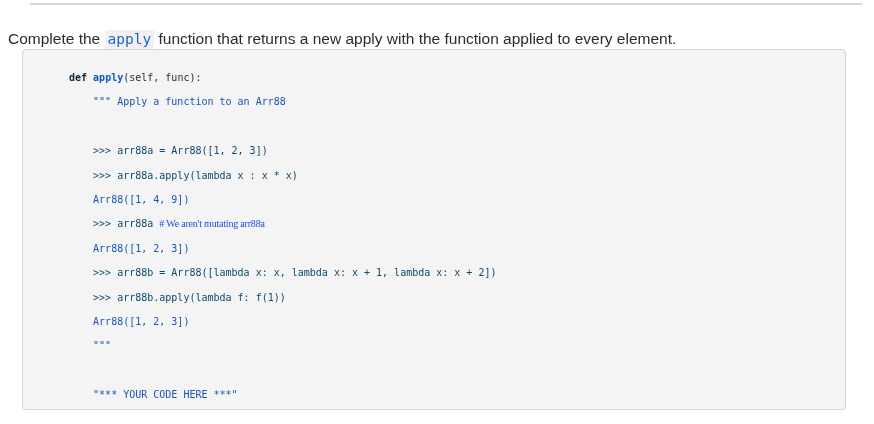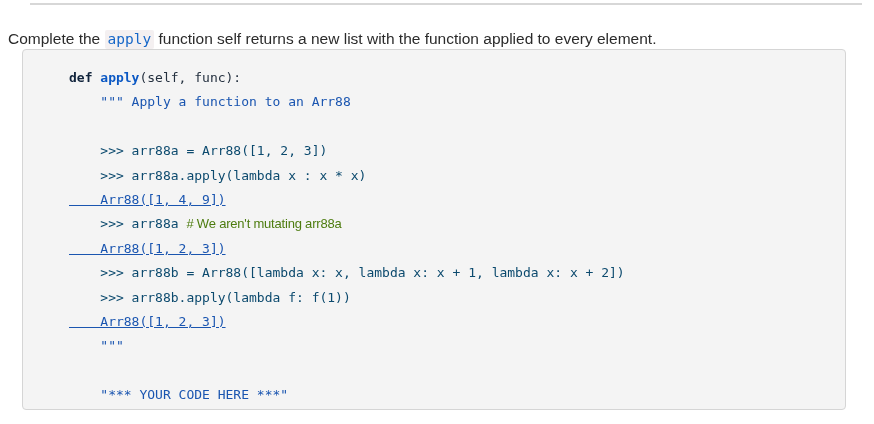--- a/index.html
+++ b/index.html
@@ -55,21 +55,21 @@
     height: 361px;
     box-sizing: border-box;
     background: #f4f4f4;
     border: 1px solid #d5d5d5;
     border-radius: 4px;
     overflow: hidden;
   }
   .code-inner {
     padding: 16px 0 0 0;
     font-family: "DejaVu Sans Mono", "Liberation Mono", monospace;
-    font-size: 13px;
+    font-size: 10px;
     line-height: 24.4px;
     white-space: pre;
     color: #1a4fa0;
   }
   .code-line {
     padding-left: 46px;
     min-height: 24.4px;
     white-space: pre;
   }
   .code-line.blank {
@@ -87,37 +87,36 @@
     color: #24303f;
   }
   .tok-doc {
     color: #1a55b0;
   }
   .tok-prompt {
     color: #0c4a6e;
   }
   .tok-out {
     color: #1a55b0;
-    text-decoration: underline;
   }
   .tok-comment {
-    color: #4d7c0f;
-    font-family: Liberation Sans, sans-serif;
+    color: #1d4ed8;
+    font-family: Liberation Serif, serif;
     letter-spacing: -0.2px;
   }
   .tok-str {
     color: #1a55b0;
   }
 </style>
 </head>
 <body>
 
 <div class="page">
 
   <div class="top-divider"></div>
 
-  <p class="prompt-paragraph"><span>Complete the </span><code class="inline-code">apply</code><span> function self returns a new list with the function applied to every element.</span></p>
+  <p class="prompt-paragraph"><span>Complete the </span><code class="inline-code">apply</code><span> function that returns a new apply with the function applied to every element.</span></p>
 
   <div class="code-block">
     <div class="code-inner"><div class="code-line"><span class="tok-kw">def </span><span class="tok-fn">apply</span><span class="tok-plain">(self, func):</span></div><div class="code-line"><span class="tok-doc">    """ Apply a function to an Arr88</span></div><div class="code-line blank">&nbsp;</div><div class="code-line"><span class="tok-prompt">    &gt;&gt;&gt; arr88a = Arr88([1, 2, 3])</span></div><div class="code-line"><span class="tok-prompt">    &gt;&gt;&gt; arr88a.apply(lambda x : x * x)</span></div><div class="code-line"><span class="tok-out">    Arr88([1, 4, 9])</span></div><div class="code-line"><span class="tok-prompt">    &gt;&gt;&gt; arr88a </span><span class="tok-comment"># We aren't mutating arr88a</span></div><div class="code-line"><span class="tok-out">    Arr88([1, 2, 3])</span></div><div class="code-line"><span class="tok-prompt">    &gt;&gt;&gt; arr88b = Arr88([lambda x: x, lambda x: x + 1, lambda x: x + 2])</span></div><div class="code-line"><span class="tok-prompt">    &gt;&gt;&gt; arr88b.apply(lambda f: f(1))</span></div><div class="code-line"><span class="tok-out">    Arr88([1, 2, 3])</span></div><div class="code-line"><span class="tok-doc">    """</span></div><div class="code-line blank">&nbsp;</div><div class="code-line"><span class="tok-str">    "*** YOUR CODE HERE ***"</span></div></div>
   </div>
 
 </div>
 
 </body></html>

